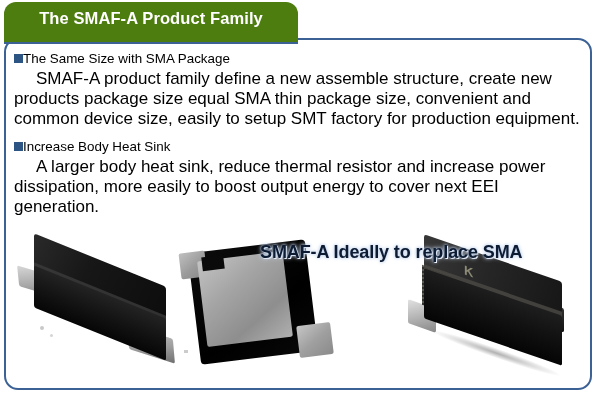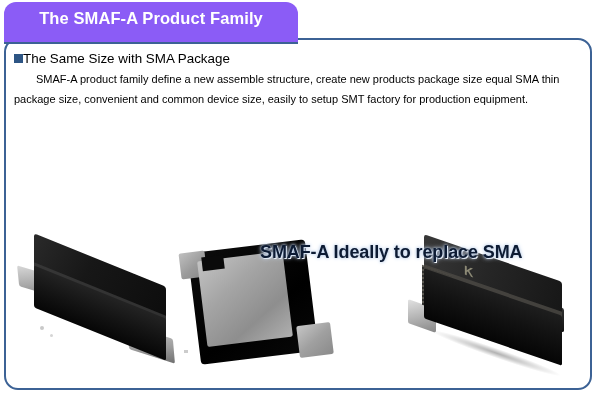--- a/index.html
+++ b/index.html
@@ -43,21 +43,21 @@
     background: #3c6295;
   }
 
   
   .title-tab {
     position: absolute;
     left: 4px;
     top: 2px;
     width: 294px;
     height: 40px;
-    background: #8b5cf6;
+    background: #4d7c0f;
     border-radius: 12px 12px 0 0;
     box-sizing: border-box;
   }
   .title-text {
     position: absolute;
     left: 0; right: 0;
     top: 7px;
     text-align: center;
     color: #ffffff;
     font-size: 16.5px;
@@ -94,21 +94,21 @@
     margin-top: 4px;
     flex: 0 0 auto;
   }
   .heading-text {
     font-size: 13.4px;
     color: #000000;
     white-space: nowrap;
   }
   .body-para {
     margin-top: 1px;
-    font-size: 11px;
+    font-size: 17px;
     color: #000000;
     line-height: 20px;
     text-indent: 22px;
     width: 566px;
     text-align: left;
   }
 
   
   .photo-headline {
     position: absolute;
@@ -319,20 +319,27 @@
   <div class="content">
 
     <div class="section section-1">
       <div class="heading-line">
         <span class="bullet-square"></span>
         <span class="heading-text">The Same Size with SMA Package</span>
       </div>
       <div class="body-para">SMAF-A product family define a new assemble structure, create new products package size equal SMA thin package size, convenient and common device size, easily to setup SMT factory for production equipment.</div>
     </div>
 
+    <div class="section section-2">
+      <div class="heading-line">
+        <span class="bullet-square"></span>
+        <span class="heading-text">Increase Body Heat Sink</span>
+      </div>
+      <div class="body-para">A larger body heat sink, reduce thermal resistor and increase power dissipation, more easily to boost output energy to cover next EEI generation.</div>
+    </div>
 
   </div>
 
   <div class="photos">
 
     <div class="photo pkg1">
       <div class="lead-left"></div>
       <div class="lead-right"></div>
       <div class="body-top"></div>
       <div class="edge"></div>

